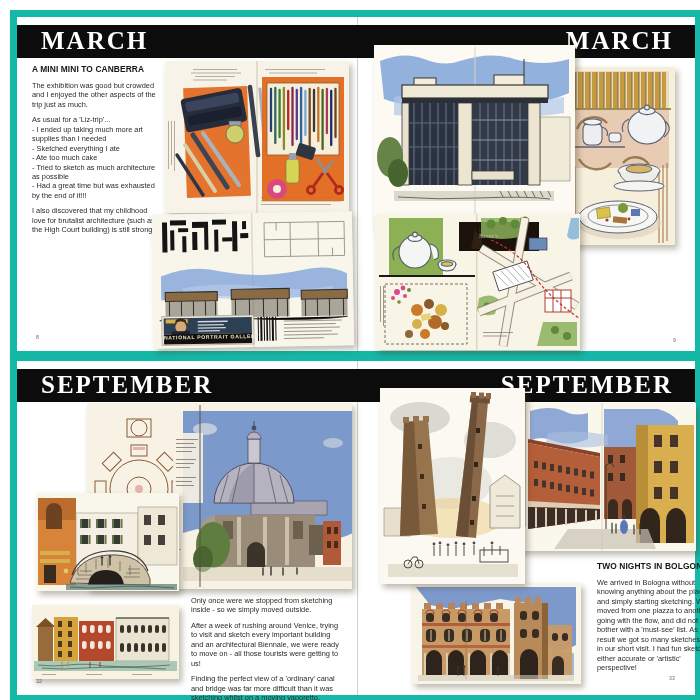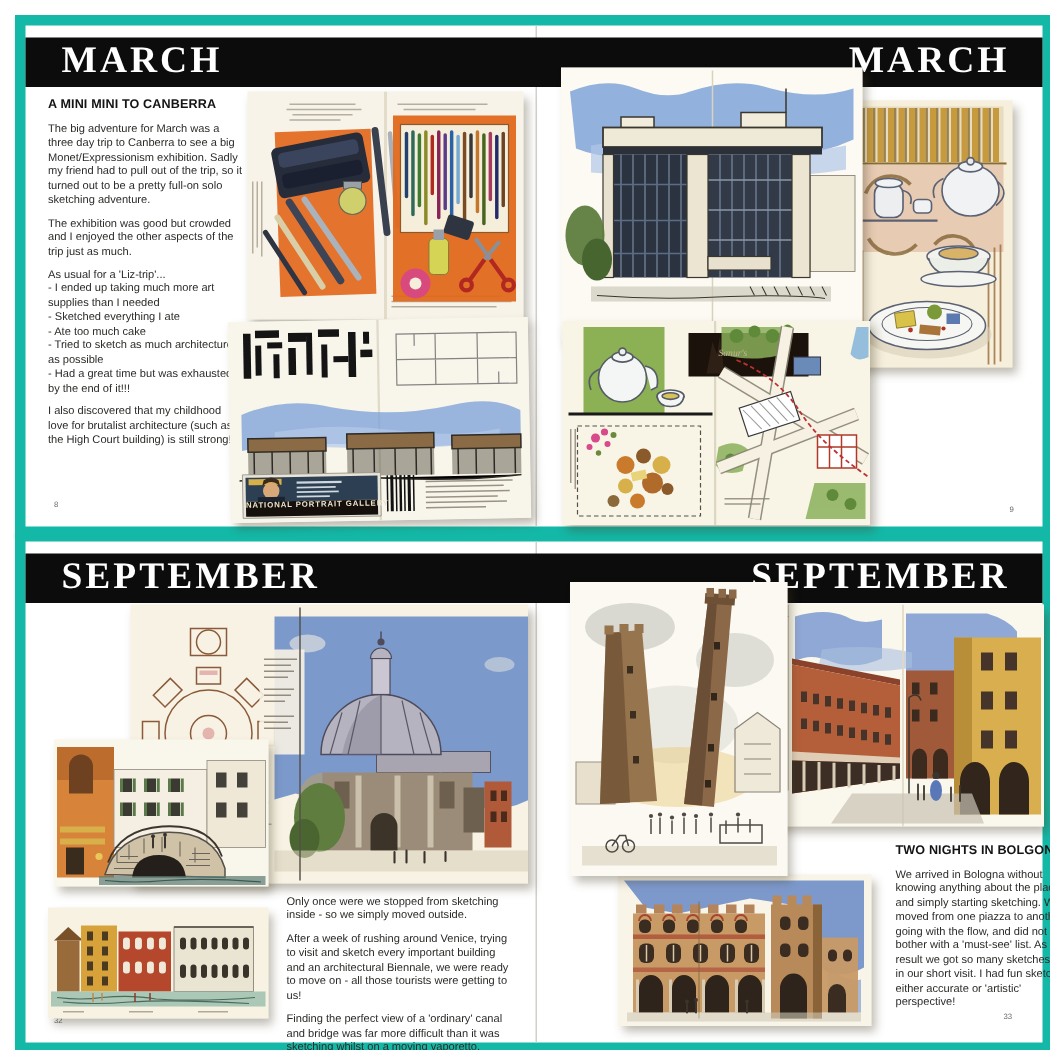--- a/index.html
+++ b/index.html
@@ -28,21 +28,20 @@
 
 <div class="spread" id="spread-march">
   <div class="divider"></div>
   <div class="headerbar">
     <span class="header-title hl">MARCH</span>
     <span class="header-title hr">MARCH</span>
   </div>
 
   <div class="textcol" style="left:15px;top:47px;width:131px;">
     <h3>A MINI MINI TO CANBERRA</h3>
-    <p>The big adventure for March was a three day trip to Canberra to see a big Monet/Expressionism exhibition. Sadly my friend had to pull out of the trip, so it turned out to be a pretty full-on solo sketching adventure.</p>
     <p>The exhibition was good but crowded and I enjoyed the other aspects of the trip just as much.</p>
     <p class="tight">As usual for a 'Liz-trip'...</p>
     <p class="tight">- I ended up taking much more art supplies than I needed</p>
     <p class="tight">- Sketched everything I ate</p>
     <p class="tight">- Ate too much cake</p>
     <p class="tight">- Tried to sketch as much architecture as possible</p>
     <p style="margin-bottom:6px">- Had a great time but was exhausted by the end of it!!!</p>
     <p>I also discovered that my childhood love for brutalist architecture (such as the High Court building) is still strong!</p>
   </div>
 

